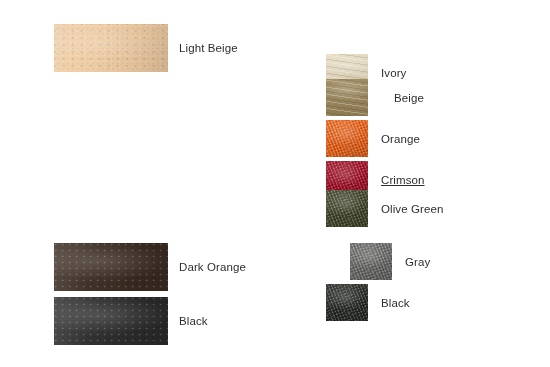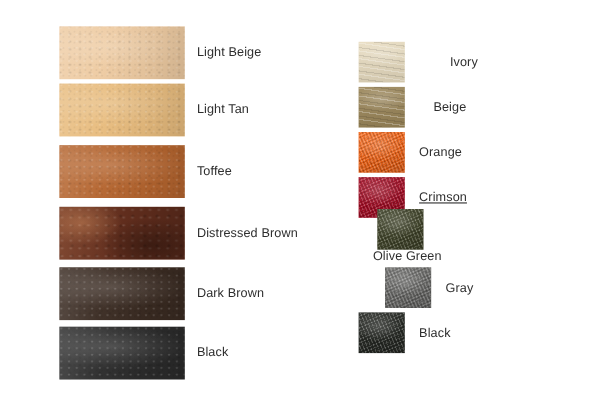--- a/index.html
+++ b/index.html
@@ -149,66 +149,54 @@
 </head>
 <body style="background: rgb(255, 255, 255);">
 
 <div id="swatch-board">
 
   <div class="swatch-row col-left" style="left:54px; top:24px;">
     <div class="swatch-chip tex-leather" style="background-color: rgb(238, 203, 162);"></div>
     <span class="swatch-label" style="color: rgb(46, 46, 46);">Light Beige</span>
   </div>
 
-  <div class="swatch-row col-left" style="left:54px; top:76px;">
-    <div class="swatch-chip tex-leather" style="background-color: rgb(232, 188, 126);"></div>
-    <span class="swatch-label" style="color: rgb(46, 46, 46);">Light Tan</span>
-  </div>
-
-  <div class="swatch-row col-left" style="left:54px; top:132px;">
-    <div class="swatch-chip tex-leather" style="background-color: rgb(181, 101, 47);"></div>
-    <span class="swatch-label" style="color: rgb(46, 46, 46);">Toffee</span>
-  </div>
-
-  <div class="swatch-row col-left" style="left:54px; top:188px;">
-    <div class="swatch-chip tex-distressed" style="background-color: rgb(107, 50, 32);"></div>
-    <span class="swatch-label" style="color: rgb(46, 46, 46);">Distressed Brown</span>
-  </div>
+
+
 
   <div class="swatch-row col-left" style="left:54px; top:243px;">
     <div class="swatch-chip tex-leather" style="background-color: rgb(58, 43, 34);"></div>
-    <span class="swatch-label" style="color: rgb(46, 46, 46);">Dark Brown</span>
+    <span class="swatch-label" style="color: rgb(46, 46, 46);">Dark Orange</span>
   </div>
 
   <div class="swatch-row col-left" style="left:54px; top:297px;">
     <div class="swatch-chip tex-leather" style="background-color: rgb(43, 43, 43);"></div>
     <span class="swatch-label" style="color: rgb(46, 46, 46);">Black</span>
   </div>
 
-  <div class="swatch-row col-right" style="left:326px; top:38px;gap:28px;">
+  <div class="swatch-row col-right" style="left:326px; top:54px;">
     <div class="swatch-chip tex-grain" style="background-color: rgb(232, 220, 192);"></div>
     <span class="swatch-label" style="color: rgb(46, 46, 46);">Ivory</span>
   </div>
 
   <div class="swatch-row col-right" style="left:326px; top:79px;">
     <div class="swatch-chip tex-grain" style="background-color: rgb(154, 133, 88);"></div>
     <span class="swatch-label" style="color: rgb(46, 46, 46); padding-left: 13px;">Beige</span>
   </div>
 
   <div class="swatch-row col-right" style="left:326px; top:120px;">
     <div class="swatch-chip tex-woven" style="background-color: rgb(244, 103, 26);"></div>
     <span class="swatch-label" style="color: rgb(46, 46, 46);">Orange</span>
   </div>
 
   <div class="swatch-row col-right" style="left:326px; top:161px;">
     <div class="swatch-chip tex-woven" style="background-color: rgb(168, 16, 40);"></div>
     <span class="swatch-label" style="color: rgb(46, 46, 46); text-decoration: underline;">Crimson</span>
   </div>
 
-  <div class="swatch-row col-right" style="left:326px; top:190px;flex-direction:column;">
+  <div class="swatch-row col-right" style="left:326px; top:190px;">
     <div class="swatch-chip tex-woven" style="background-color: rgb(69, 73, 46);"></div>
     <span class="swatch-label" style="color: rgb(46, 46, 46);">Olive Green</span>
   </div>
 
   <div class="swatch-row col-right" style="left:326px; top:243px;padding-left:24px;">
     <div class="swatch-chip tex-woven" style="background-color: rgb(110, 110, 108);"></div>
     <span class="swatch-label" style="color: rgb(46, 46, 46);">Gray</span>
   </div>
 
   <div class="swatch-row col-right" style="left:326px; top:284px;">

